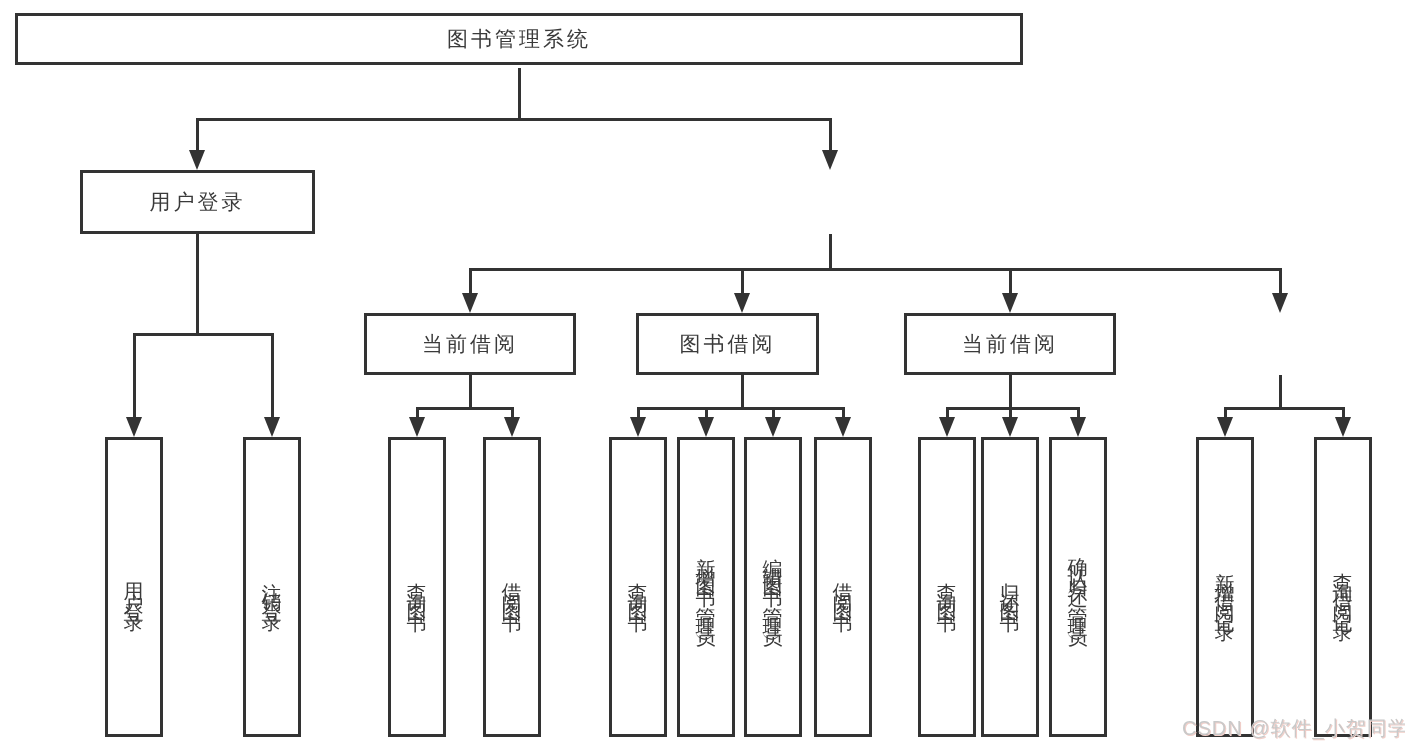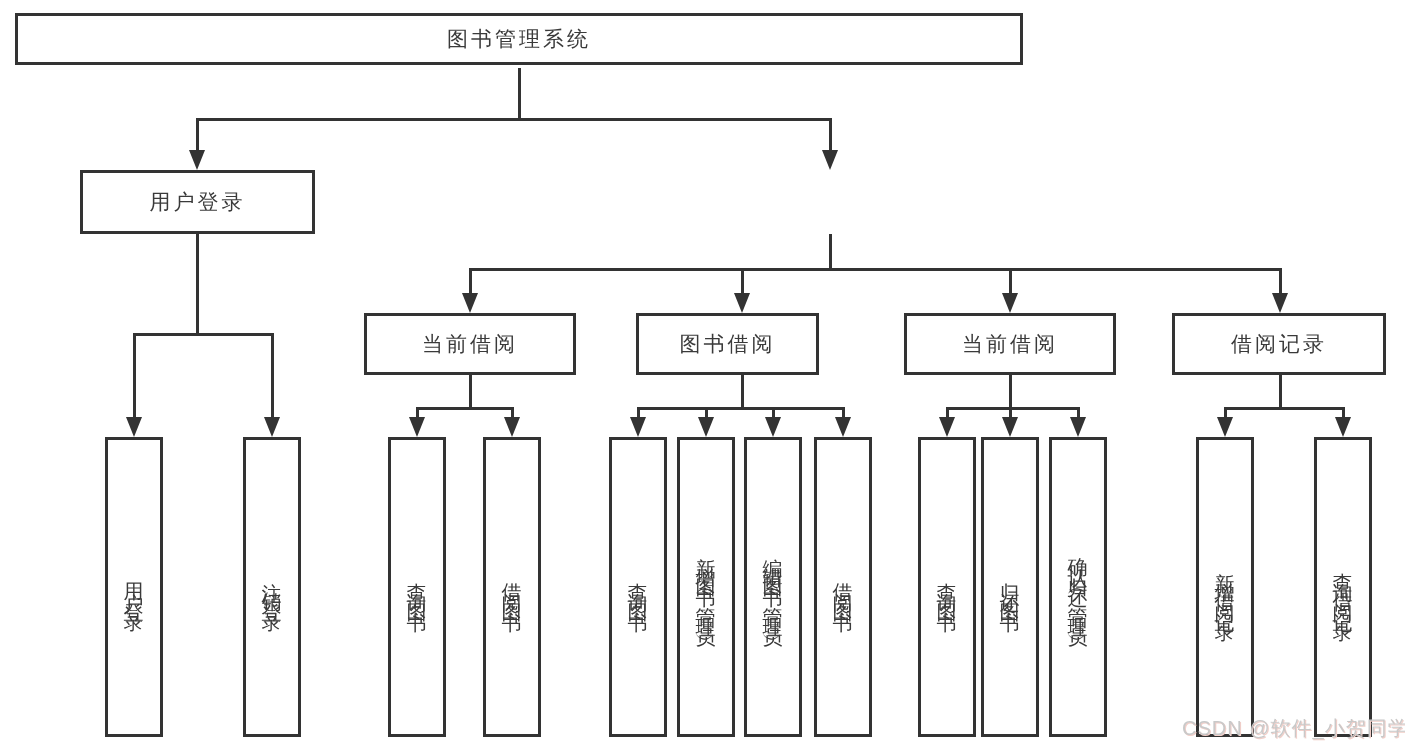--- a/index.html
+++ b/index.html
@@ -95,23 +95,20 @@
 
   <div class="box" style="left:364px;top:313px;width:212px;height:62px;">
     <span>当前借阅</span>
   </div>
   <div class="box" style="left:636px;top:313px;width:183px;height:62px;">
     <span>图书借阅</span>
   </div>
   <div class="box" style="left:904px;top:313px;width:212px;height:62px;">
     <span>当前借阅</span>
   </div>
-  <div class="box" style="left:1172px;top:313px;width:214px;height:62px;">
-    <span>借阅记录</span>
-  </div>
 
   <div class="vline" style="left:469px;top:375px;height:35px;"></div>
   <div class="hline" style="left:416px;top:407px;width:97px;"></div>
   <div class="vline" style="left:416px;top:407px;height:14px;"></div>
   <div class="arrow" style="left:409px;top:417px;"></div>
   <div class="vline" style="left:511px;top:407px;height:14px;"></div>
   <div class="arrow" style="left:504px;top:417px;"></div>
 
   <div class="vline" style="left:741px;top:375px;height:35px;"></div>
   <div class="hline" style="left:637px;top:407px;width:207px;"></div>

